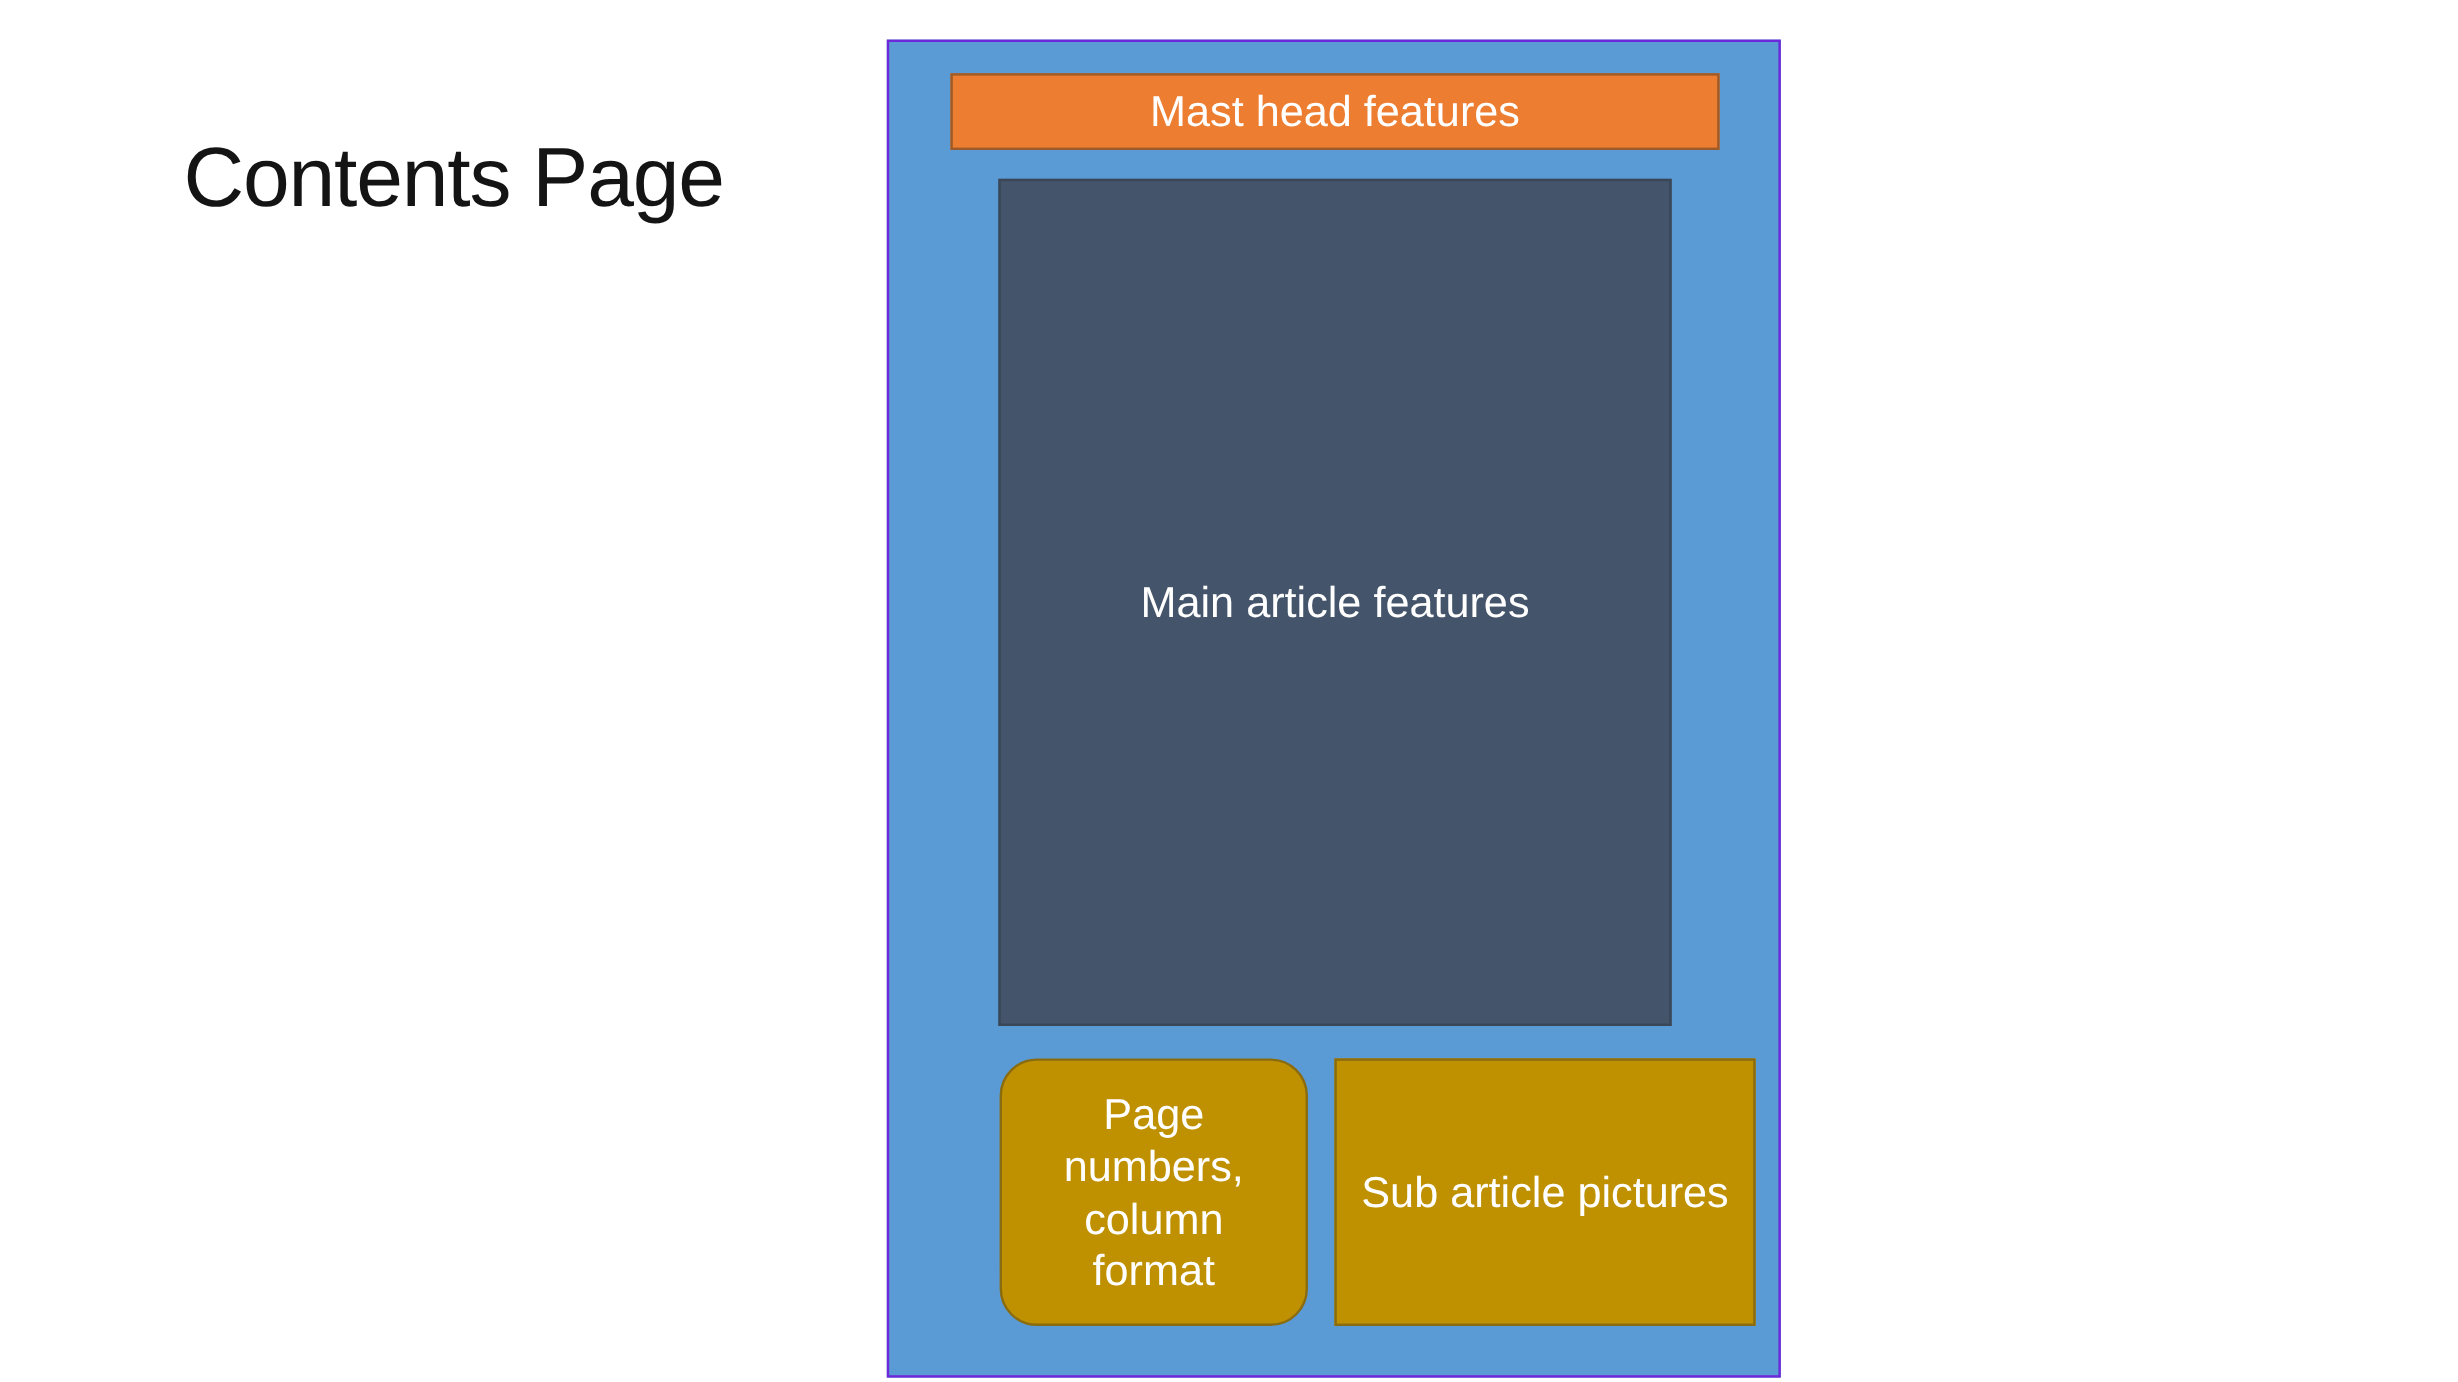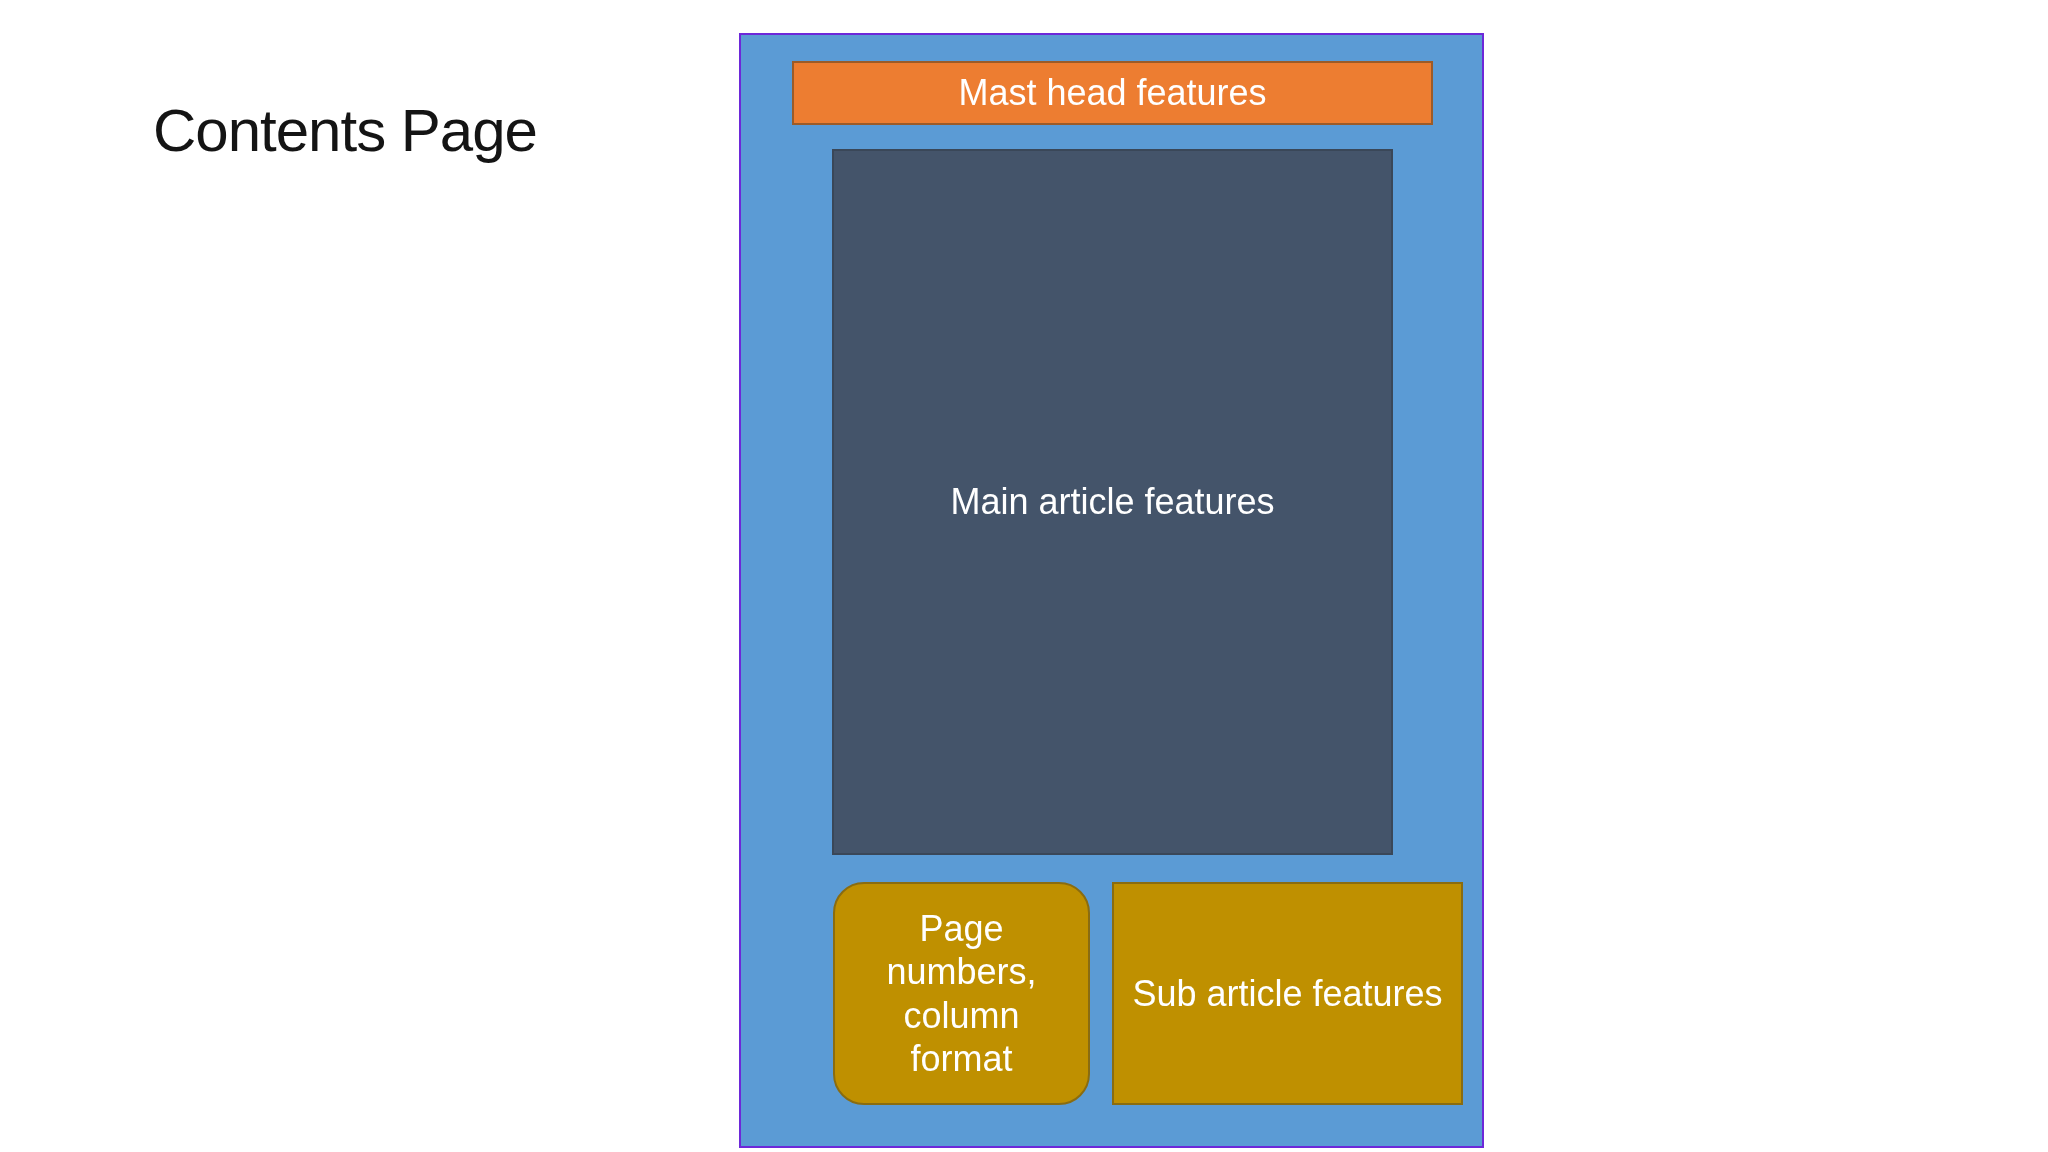--- a/index.html
+++ b/index.html
@@ -11,23 +11,23 @@
     position: relative;
     width: 2048px;
     height: 1152px;
     background: #ffffff;
     overflow: hidden;
     font-family: "Liberation Sans", "DejaVu Sans", sans-serif;
   }
   .slide-title {
     position: absolute;
     left: 153px;
-    top: 98px;
+    top: 110px;
     margin: 0;
-    font-size: 60px;
+    font-size: 70px;
     font-weight: 400;
     letter-spacing: -1px;
     color: #141414;
     line-height: 1.1;
     white-space: nowrap;
   }
   .mockup-panel {
     position: absolute;
     left: 739px;
     top: 33px;
@@ -101,17 +101,17 @@
 
     <div class="shape preview-box">
       <span>Main article features</span>
     </div>
 
     <div class="shape gold-box page-numbers-box">
       <span class="wrap-narrow">Page numbers, column format</span>
     </div>
 
     <div class="shape gold-box sub-article-box">
-      <span>Sub article features</span>
+      <span>Sub article pictures</span>
     </div>
 
   </div>
 </div>
 
 </body></html>

